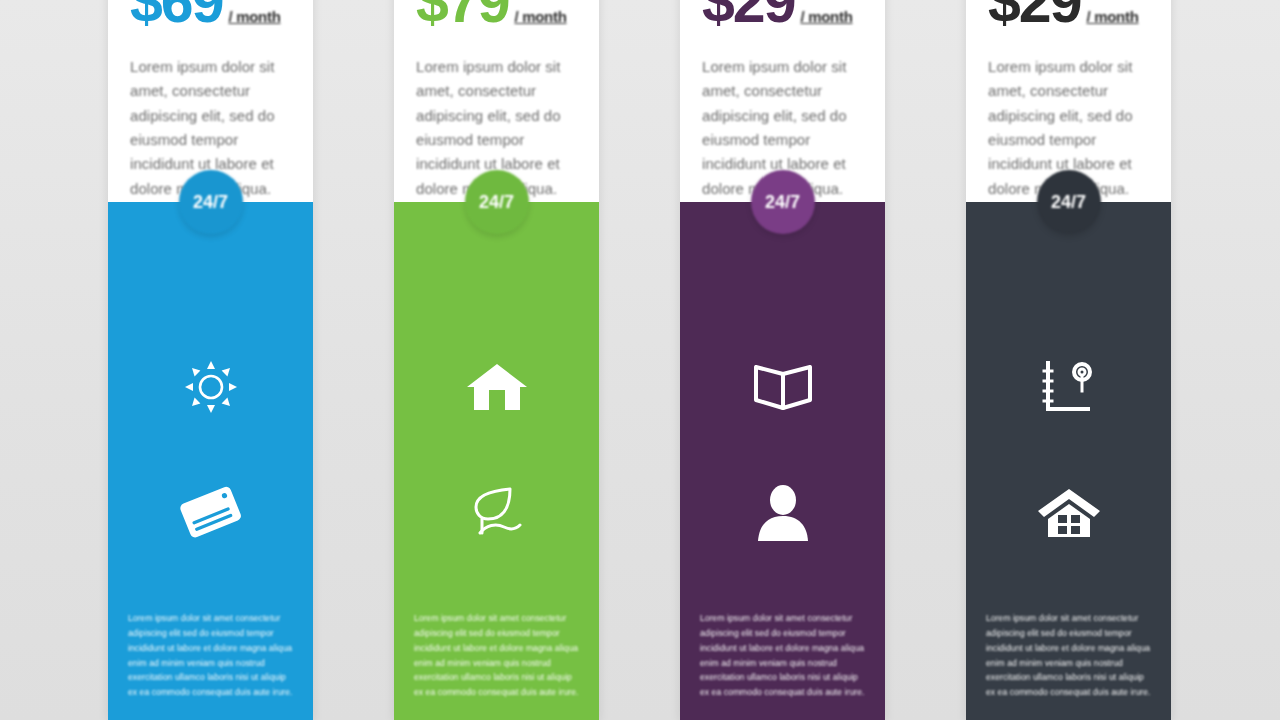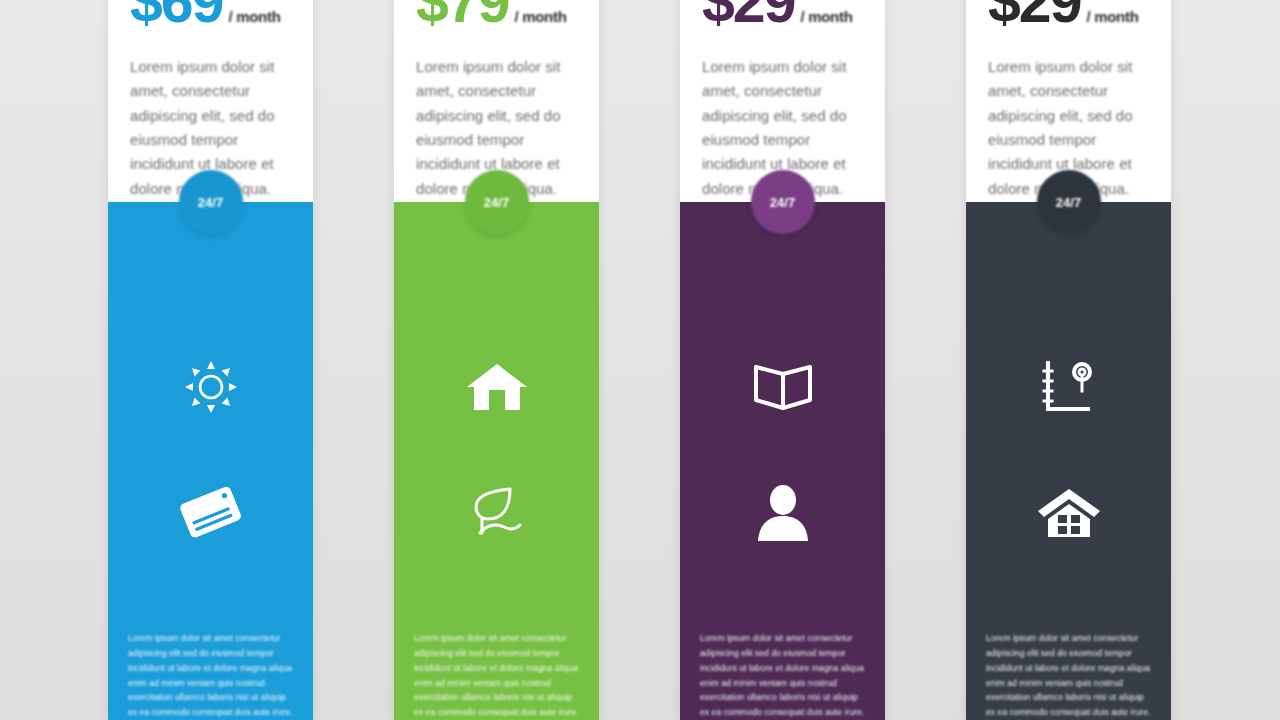--- a/index.html
+++ b/index.html
@@ -67,20 +67,21 @@
     line-height: 0.9;
     filter: blur(0.5px);
   }
 
   .period {
     font-size: 15px;
     font-weight: 700;
     color: #2d2d2d;
     filter: blur(0.9px);
     letter-spacing: -0.3px;
+    text-decoration: underline;
   }
 
   .blurb {
     font-size: 15px;
     line-height: 1.62;
     color: #6d6d6d;
     filter: blur(0.85px);
     letter-spacing: 0.05px;
   }
 
@@ -99,21 +100,21 @@
     top: -32px;
     left: 50%;
     transform: translateX(-50%);
     width: 64px;
     height: 64px;
     border-radius: 50%;
     display: flex;
     align-items: center;
     justify-content: center;
     color: #ffffff;
-    font-size: 13px;
+    font-size: 18px;
     font-weight: 700;
     filter: blur(0.8px);
     box-shadow: 0 3px 6px rgba(0,0,0,0.12);
   }
 
   .icon-slot {
     width: 100%;
     height: 86px;
     display: flex;
     align-items: center;
@@ -121,21 +122,21 @@
   }
 
   .icon-slot svg { display: block; filter: blur(0.45px); }
 
   .icon-gap-1 { height: 56px; }
   .icon-gap-2 { height: 40px; }
 
   .foot-text {
     margin-top: auto;
     width: 100%;
-    padding: 0 20px 0 20px;
+    padding: 0 20px 20px 20px;
     font-size: 8.6px;
     line-height: 1.72;
     color: rgba(255,255,255,0.93);
     filter: blur(0.95px);
     letter-spacing: 0.05px;
   }
 
   
   .t-blue   .card-body { background: #1b9dd9; }
   .t-blue   .badge     { background: #1996d0; }

